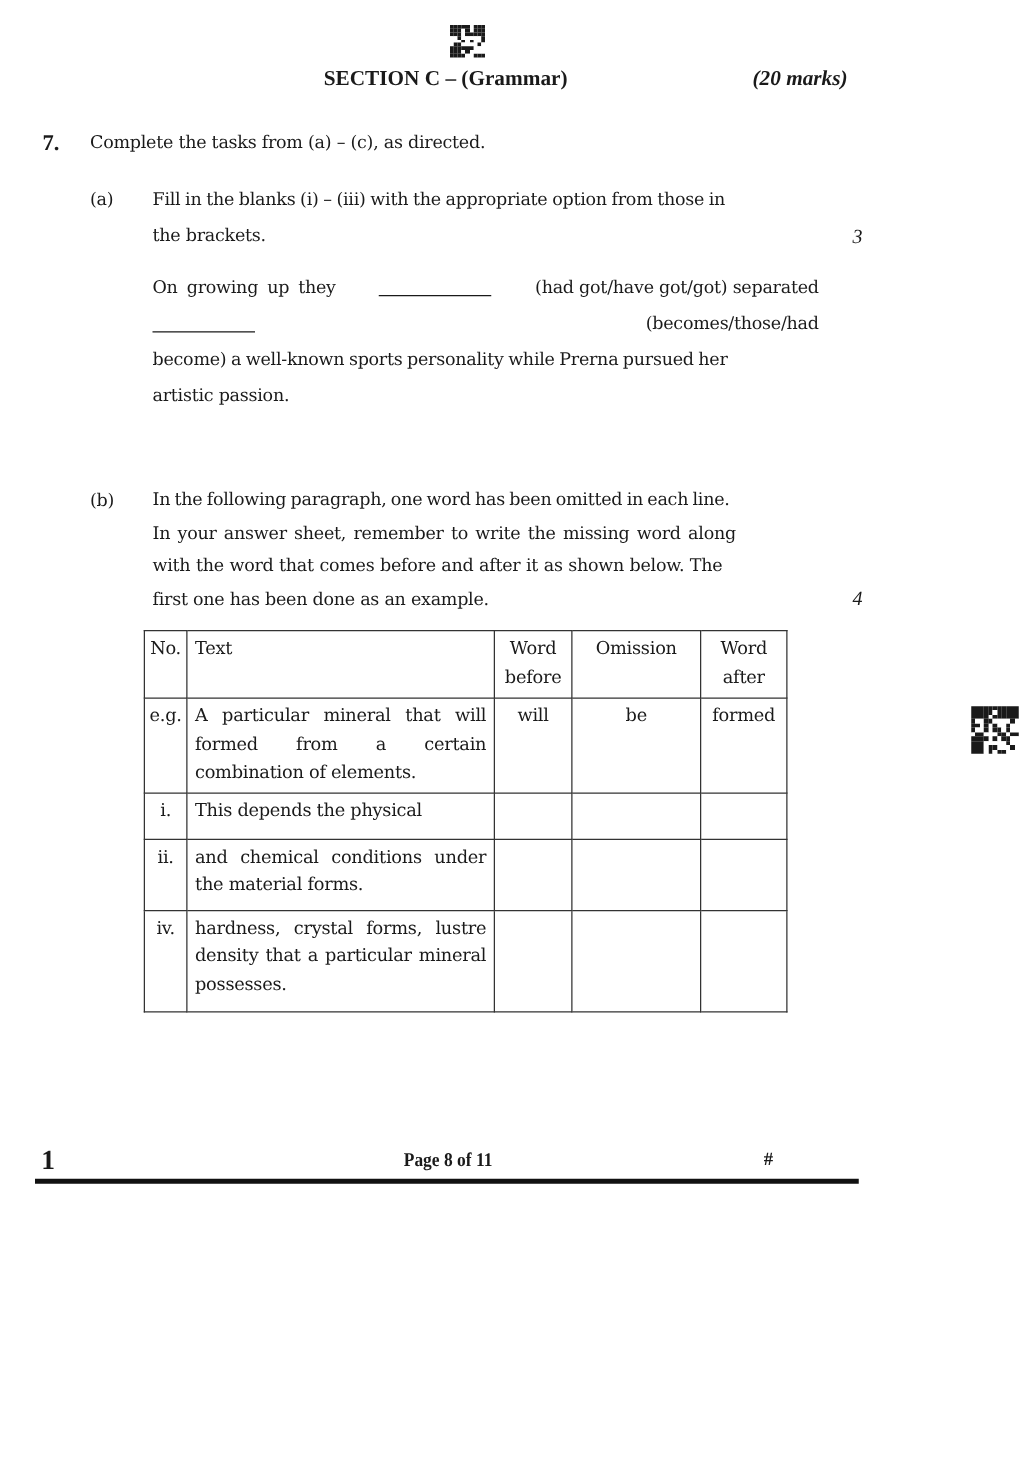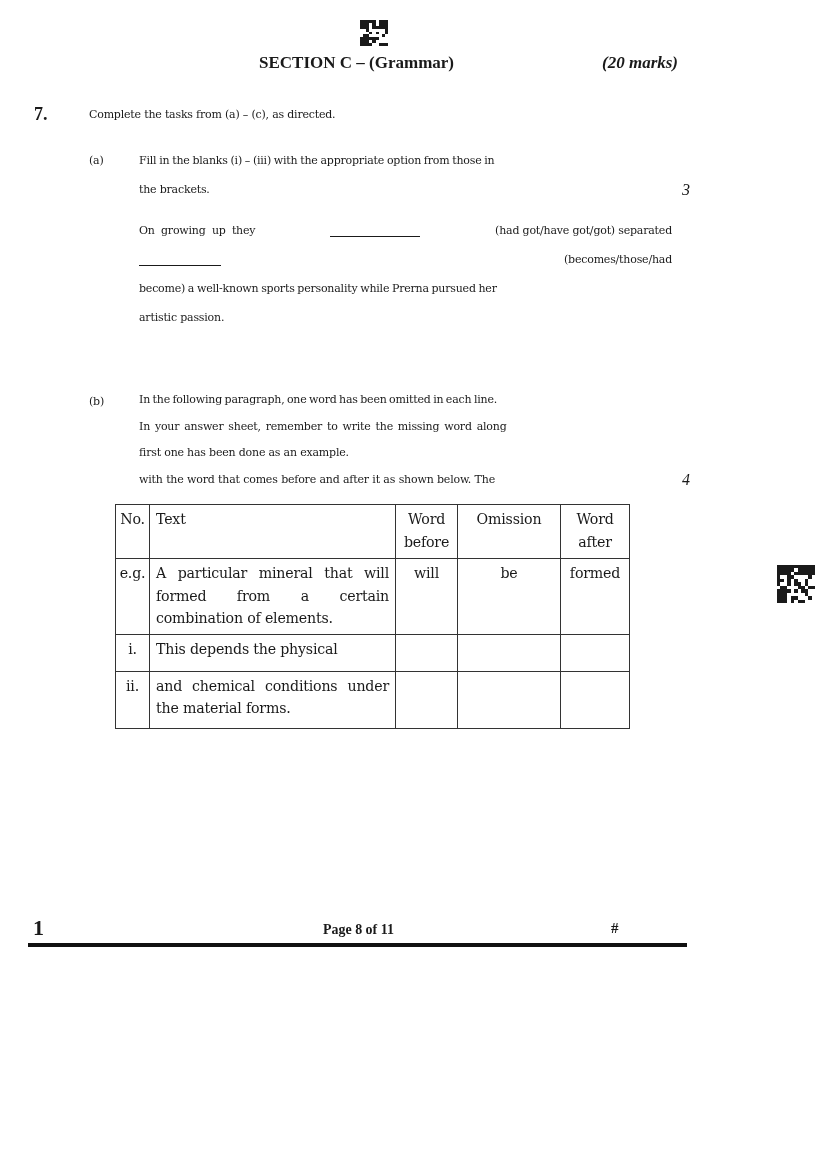--- a/index.html
+++ b/index.html
@@ -3,21 +3,21 @@
 <meta charset="utf-8">
 <style>
   html, body { margin:0; padding:0; background:#ffffff; }
   body { width:827px; height:1169px; position:relative; overflow:hidden;
          font-family:"DejaVu Serif", "Liberation Serif", serif; color:#1a1a1a; }
   .abs { position:absolute; }
   .qr { display:grid; background:#fff; }
   .qr span { display:block; }
   .section-title { font-family:"Liberation Serif", serif; font-weight:bold; font-size:17px; }
   .marks { font-family:"Liberation Serif", serif; font-weight:bold; font-style:italic; font-size:17px; }
-  .body-text { font-family:"DejaVu Serif", serif; font-size:11px; line-height:29px; letter-spacing:-0.2px;margin-left:17px; }
+  .body-text { font-family:"DejaVu Serif", serif; font-size:14px; line-height:29px; letter-spacing:-0.2px; }
   .qnum { font-family:"Liberation Serif", serif; font-weight:bold; font-size:18px; }
   .mark-num { font-family:"Liberation Serif", serif; font-style:italic; font-size:16px; }
   .justify { text-align:justify; text-align-last:left; }
   .blank { display:inline-block; border-bottom:1.3px solid #1a1a1a; height:12px; vertical-align:baseline; }
   table.om { position:absolute; left:115px; top:504px; border-collapse:collapse;
              font-family:"DejaVu Serif", serif; font-size:14.2px; line-height:22.5px; letter-spacing:-0.2px; }
   table.om td { border:1.4px solid #333; vertical-align:top; padding:3px 6px 4px 6px; }
   .c-no { width:29px; text-align:center; padding-left:2px !important; padding-right:2px !important; }
   .c-text { width:233px; text-align:justify; text-align-last:left; }
   .c-wb { width:49px; text-align:center; }
@@ -139,22 +139,22 @@
     <span>(becomes/those/had</span>
   </div>
   <div class="justify" style="white-space:nowrap; word-spacing:-0.6px;">become) a well-known sports personality while Prerna pursued her</div>
   <div>artistic passion.</div>
 </div>
 
 <div class="abs body-text" style="left:72px; top:387px;">(b)</div>
 <div class="abs body-text" style="left:122px; top:387px; width:533px; line-height:26.5px;">
   <div style="white-space:nowrap; word-spacing:-0.8px;">In the following paragraph, one word has been omitted in each line.</div>
   <div style="white-space:nowrap; word-spacing:1.6px;">In your answer sheet, remember to write the missing word along</div>
+  <div style="white-space:nowrap; word-spacing:0.2px;">with the word that comes before and after it as shown below. The</div>
   <div style="white-space:nowrap;">first one has been done as an example.</div>
-  <div style="white-space:nowrap; word-spacing:0.2px;">with the word that comes before and after it as shown below. The</div>
 </div>
 <div class="abs mark-num" style="left:682px; top:471px;">4</div>
 
 <table class="om">
   <tbody>
       <tr style="height:54px;">
     <td class="c-no">No.</td>
     <td class="c-text" style="text-align:center;">Text</td>
     <td class="c-wb">Word before</td>
     <td class="c-om">Omission</td>
@@ -174,20 +174,27 @@
     <td class="c-om"></td>
     <td class="c-wa"></td>
   </tr>
   <tr style="height:57px;">
     <td class="c-no">ii.</td>
     <td class="c-text">and chemical conditions under the material forms.</td>
     <td class="c-wb"></td>
     <td class="c-om"></td>
     <td class="c-wa"></td>
   </tr>
+  <tr style="height:81px;">
+    <td class="c-no">iv.</td>
+    <td class="c-text">hardness, crystal forms, lustre density that a particular mineral possesses.</td>
+    <td class="c-wb"></td>
+    <td class="c-om"></td>
+    <td class="c-wa"></td>
+  </tr>
 </tbody>
   </table>
 
 <div class="abs qr" style="left:777px; top:565px; width:38px; height:38px; grid-template-columns:repeat(11,1fr); grid-template-rows:repeat(11,1fr);" id="qr-side">
     <span style="background: rgb(26, 26, 26);"></span>
     <span style="background: rgb(26, 26, 26);"></span>
     <span style="background: rgb(26, 26, 26);"></span>
     <span style="background: rgb(26, 26, 26);"></span>
     <span style="background: rgb(26, 26, 26);"></span>
     <span style="background: rgb(26, 26, 26);"></span>

